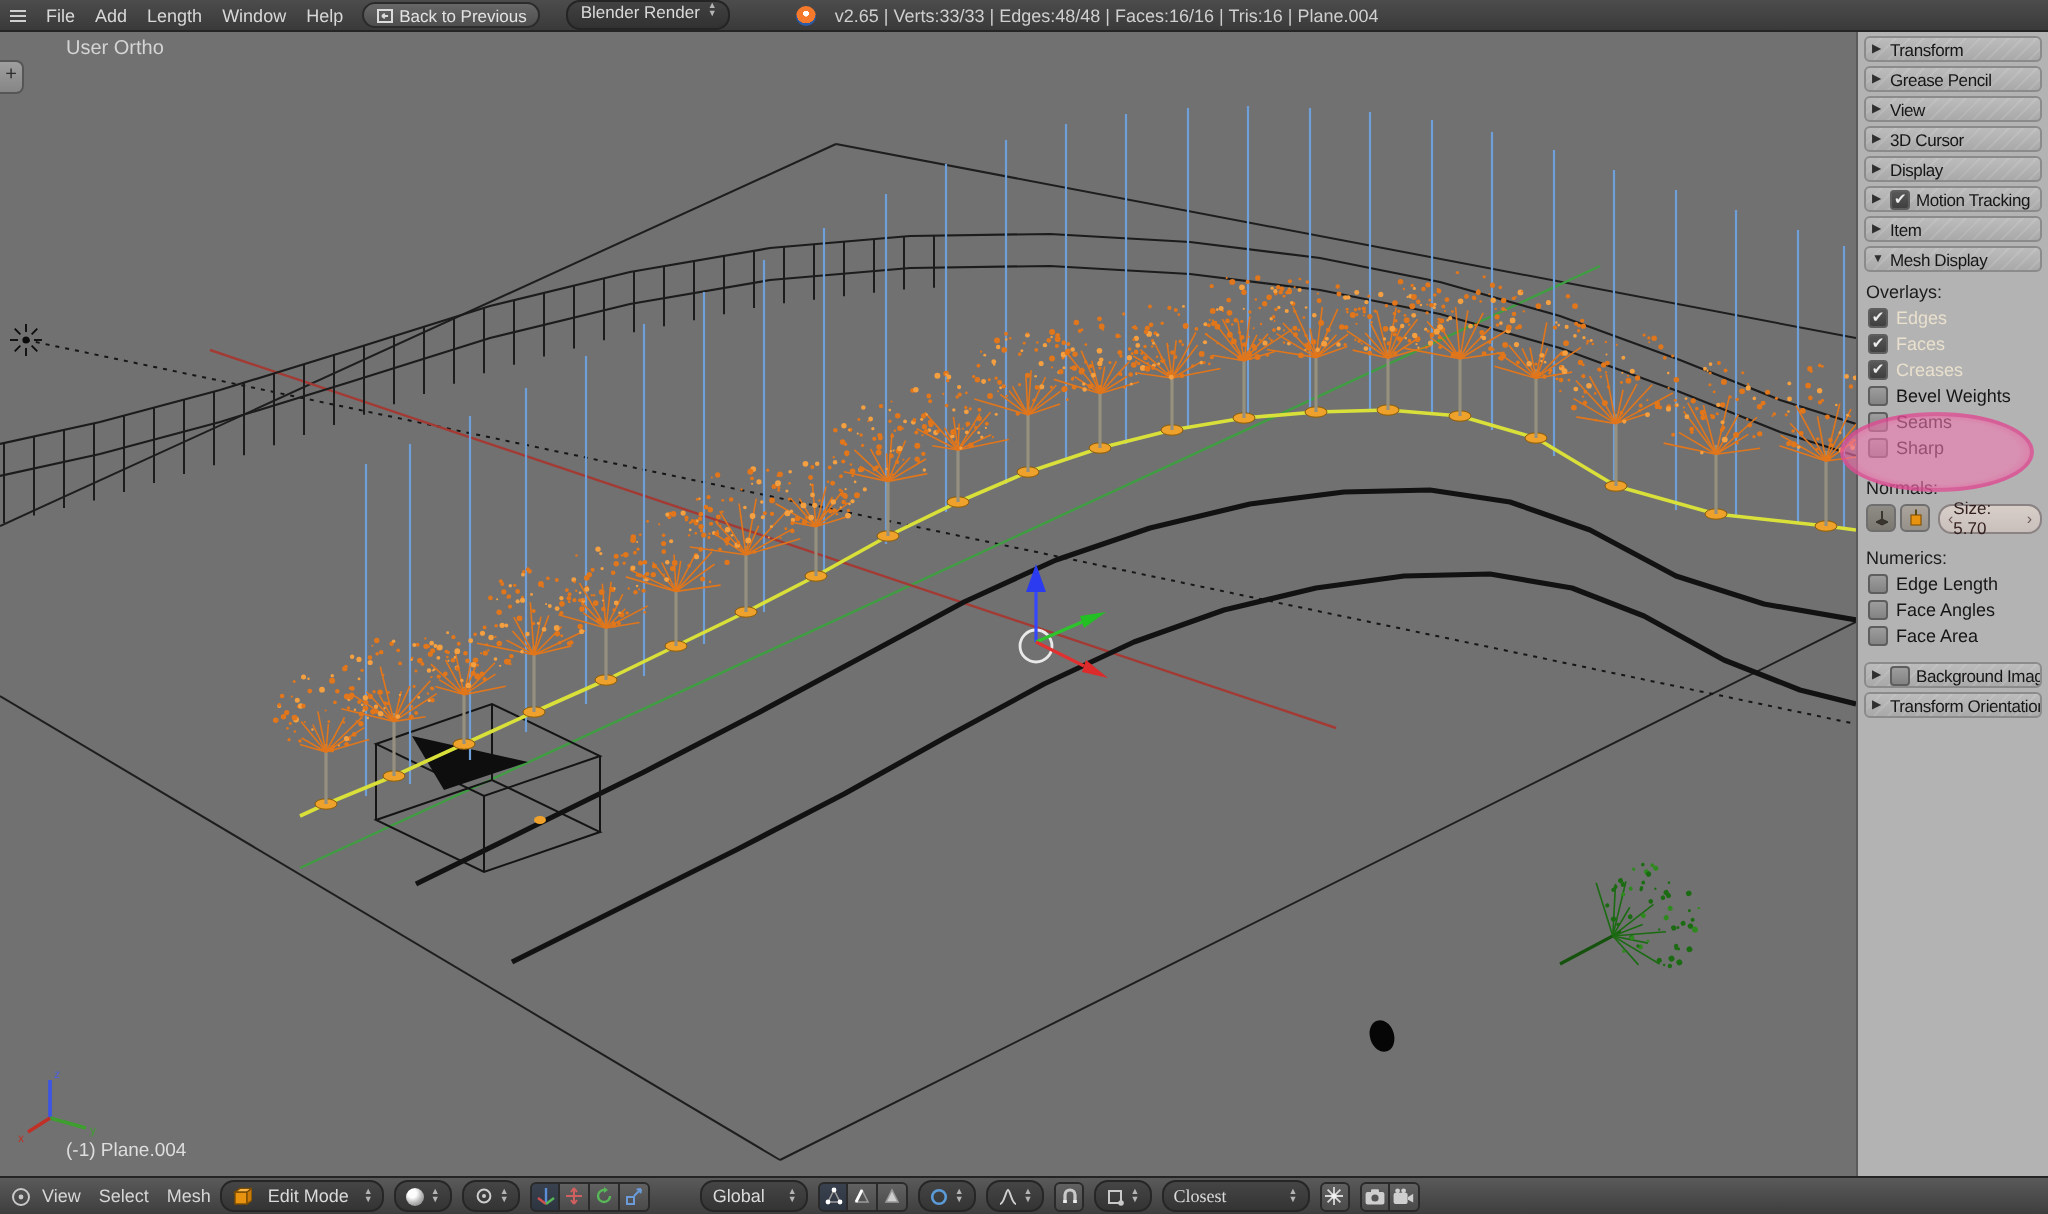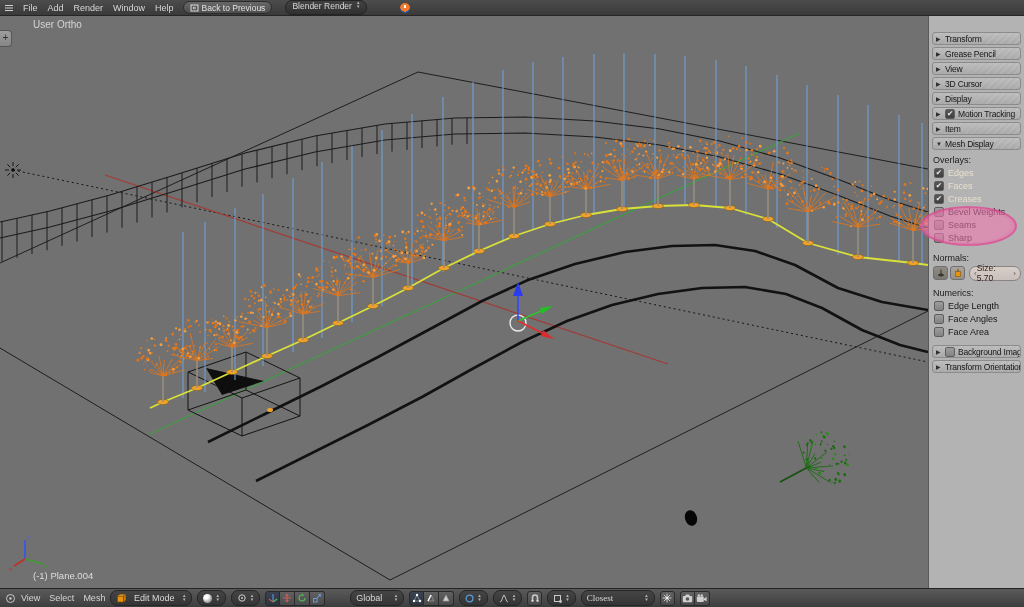--- a/index.html
+++ b/index.html
@@ -28,21 +28,21 @@
   #viewport{position:absolute;left:0;top:0;width:928px;height:572px;background:#717171;overflow:hidden;}
   #scene{position:absolute;left:0;top:0;}
   .vplabel{position:absolute;left:33px;top:3px;color:#d5d5d5;font-size:10px;}
   .objlabel{position:absolute;left:33px;bottom:7px;color:#dedede;font-size:9.5px;}
   #plustab{position:absolute;left:0;top:14px;width:11px;height:15px;background:linear-gradient(#9e9e9e,#868686);
            border:1px solid #565656;border-left:none;border-radius:0 4px 4px 0;
            color:#2e2e2e;font-size:10px;line-height:13px;text-align:center;}
   #minaxis{position:absolute;left:8px;bottom:16px;}
   
   #npanel{position:absolute;left:928px;top:0;width:96px;height:572px;background:#b3b3b3;
-          border-left:1px solid #5a5a5a;box-sizing:border-box;padding:16px 3px;color:#161616;}
+          border-left:1px solid #5a5a5a;box-sizing:border-box;padding:2px 3px;color:#161616;}
   .phead{height:11px;border:1px solid #8b8b8b;border-radius:3px;
          background-image:repeating-linear-gradient(135deg,rgba(255,255,255,.10) 0 1px,rgba(0,0,0,0) 1px 5px),linear-gradient(#bcbcbc,#a9a9a9);
          display:flex;align-items:center;gap:3px;padding:0 3px;margin-bottom:2px;
          font-size:8.5px;letter-spacing:-0.2px;white-space:nowrap;overflow:hidden;}
   .tri{font-size:6px;color:#2f2f2f;width:6px;flex:none;}
   .cb{width:10px;height:10px;flex:none;border-radius:2px;box-sizing:border-box;
       background:linear-gradient(#9d9d9d,#838383);border:1px solid #5e5e5e;
       display:flex;align-items:center;justify-content:center;color:transparent;font-size:7.5px;line-height:1;}
   .cb.checked{background:linear-gradient(#575757,#3f3f3f);color:#ececec;}
   .prow{display:flex;align-items:center;gap:4px;height:12px;margin:0 0 1px 2px;font-size:9px;}
@@ -89,39 +89,40 @@
           <g stroke="#cfcfcf" stroke-width="1">
             <line x1="1" y1="2.5" x2="9" y2="2.5"></line>
             <line x1="1" y1="5" x2="9" y2="5"></line>
             <line x1="1" y1="7.5" x2="9" y2="7.5"></line>
           </g>
         </svg>
     </span>
     <nav id="topmenus">
         <span>File</span>
         <span>Add</span>
-        <span>Render</span>
+        <span>Length</span>
         <span>Window</span>
         <span>Help</span>
       </nav>
     <button class="backbtn">
       <svg width="9" height="8">
           <rect x="1" y="1" width="7" height="6" fill="none" stroke="#dcdcdc" stroke-width="1"></rect>
           <path d="M6 4 H3 M3 4 l1.4 -1.2 M3 4 l1.4 1.2" stroke="#dcdcdc" stroke-width="0.9" fill="none"></path>
         </svg>
       <span>Back to Previous</span>
     </button>
     <div class="dd" style="margin-left:4px;min-width:66px;justify-content:space-between;">
       <span>Blender Render</span>
       <span class="updn">
           <span>▲</span>
           <span>▼</span>
         </span>
     </div>
     <span class="blogo" style="margin-left:24px;"></span>
+    <span class="stats">v2.65 | Verts:33/33 | Edges:48/48 | Faces:16/16 | Tris:16 | Plane.004</span>
   </header>
 
   <div id="workspace">
 
     <div id="viewport">
       <svg id="scene" width="928" height="572" viewBox="0 16 928 572">
           <line x1="418" y1="72" x2="0" y2="263" stroke="#1e1e1e" stroke-width="1"></line>
           <line x1="418" y1="72" x2="928" y2="169" stroke="#1e1e1e" stroke-width="1"></line>
           <line x1="928" y1="311" x2="390" y2="580" stroke="#1e1e1e" stroke-width="1"></line>
           <line x1="0" y1="348" x2="390" y2="580" stroke="#1e1e1e" stroke-width="1"></line>

